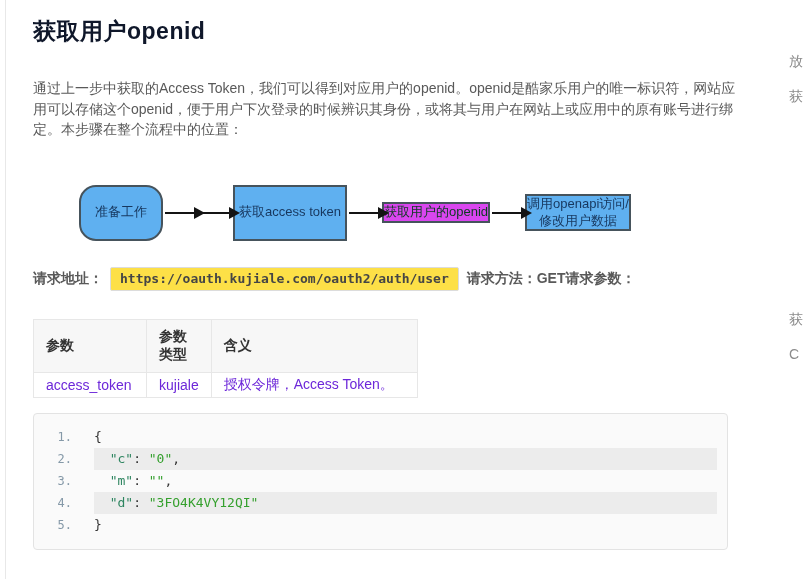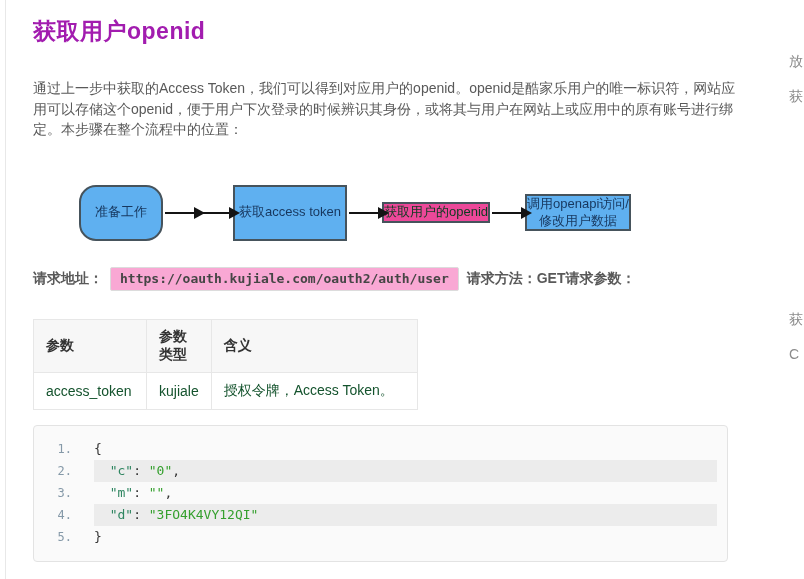--- a/index.html
+++ b/index.html
@@ -4,50 +4,50 @@
 <style>
   * { margin:0; padding:0; box-sizing:border-box; }
   html,body { width:804px; height:579px; overflow:hidden; background:#ffffff;
               font-family:"Liberation Sans","DejaVu Sans",sans-serif; }
   body { position:relative; }
 
   .card-left-border { position:absolute; left:5px; top:0; bottom:0; width:1px; background:#e8e8e8; }
 
   .content { position:absolute; left:33px; top:0; width:702px; }
 
-  h1.page-title { font-size:23px; font-weight:bold; color:#a21caf; margin-top:16px; letter-spacing:0.5px; }
+  h1.page-title { font-size:23px; font-weight:bold; color:#0f172a; margin-top:16px; letter-spacing:0.5px; }
 
   p.intro { margin-top:31px; font-size:14px; color:#595959; line-height:20.5px; width:712px; }
 
   
   .flow { margin-top:45px; display:flex; align-items:center; padding-left:46px; }
   .flow-box { border:2px solid #46535c; display:flex; align-items:center; justify-content:center;
               text-align:center; font-size:13px; line-height:1.25; white-space:pre-line; flex:none; }
   .flow-box.blue  { background:#5fb0f0; color:#17375e; }
-  .flow-box.green { background:#ec4899; color:#0c3b20;text-align:center; }
+  .flow-box.green { background:#d946ef; color:#0c3b20;text-align:center; }
   .flow-box:nth-of-type(1){ width:84px;  height:56px;border-radius:17px; }
   .flow-box:nth-of-type(2){ width:78px;  height:56px; }
   .flow-box:nth-of-type(3){ width:110px; height:50px; }
   .flow-box:nth-of-type(4){ width:114px; height:56px; }
   .flow-box:nth-of-type(5){ width:110px; height:56px; }
   .flow-arrow { flex:none; width:30px; height:2px; background:#141414; position:relative; margin:0 3px 0 2px; }
   .flow-arrow::after { content:""; position:absolute; right:-10px; top:-5px;
                        border-left:11px solid #141414; border-top:6px solid transparent; border-bottom:6px solid transparent; }
 
   
   .req-line { margin-top:26px; font-size:14px; color:#595959; display:flex; align-items:center;font-weight:bold; }
   .url-chip { font-family:"DejaVu Sans Mono","Liberation Mono",monospace; font-size:13px; color:#454545;
-              background:#f9a8d4; border:1px solid #dcdcdc; border-radius:2px; padding:3px 9px 4px;
+              background:#fde047; border:1px solid #dcdcdc; border-radius:2px; padding:3px 9px 4px;
               margin:0 8px 0 7px; white-space:nowrap; }
 
   
   table.params { margin-top:28px; border-collapse:collapse; font-size:14px; }
   table.params th, table.params td { border:1px solid #e7e7e7; text-align:left; }
   table.params th { background:#f7f7f7; color:#333333; font-weight:bold; padding:8px 12px; }
-  table.params td { color:#14532d; padding:9px 12px; }
+  table.params td { color:#6d28d9; padding:3px 12px; }
   table.params th:nth-child(1), table.params td:nth-child(1) { width:113px; }
   table.params th:nth-child(2), table.params td:nth-child(2) { width:57px;  }
   table.params th:nth-child(3), table.params td:nth-child(3) { width:206px; }
 
   p.note { margin-top:19px; font-size:14px; color:#595959; }
 
   
   .codeblock { margin-top:15px; width:695px; background:#fafafa; border:1px solid #e3e3e3;
                border-radius:4px; padding:12px 0 13px; }
   .code-line { display:flex; font-family:"DejaVu Sans Mono","Liberation Mono",monospace;

